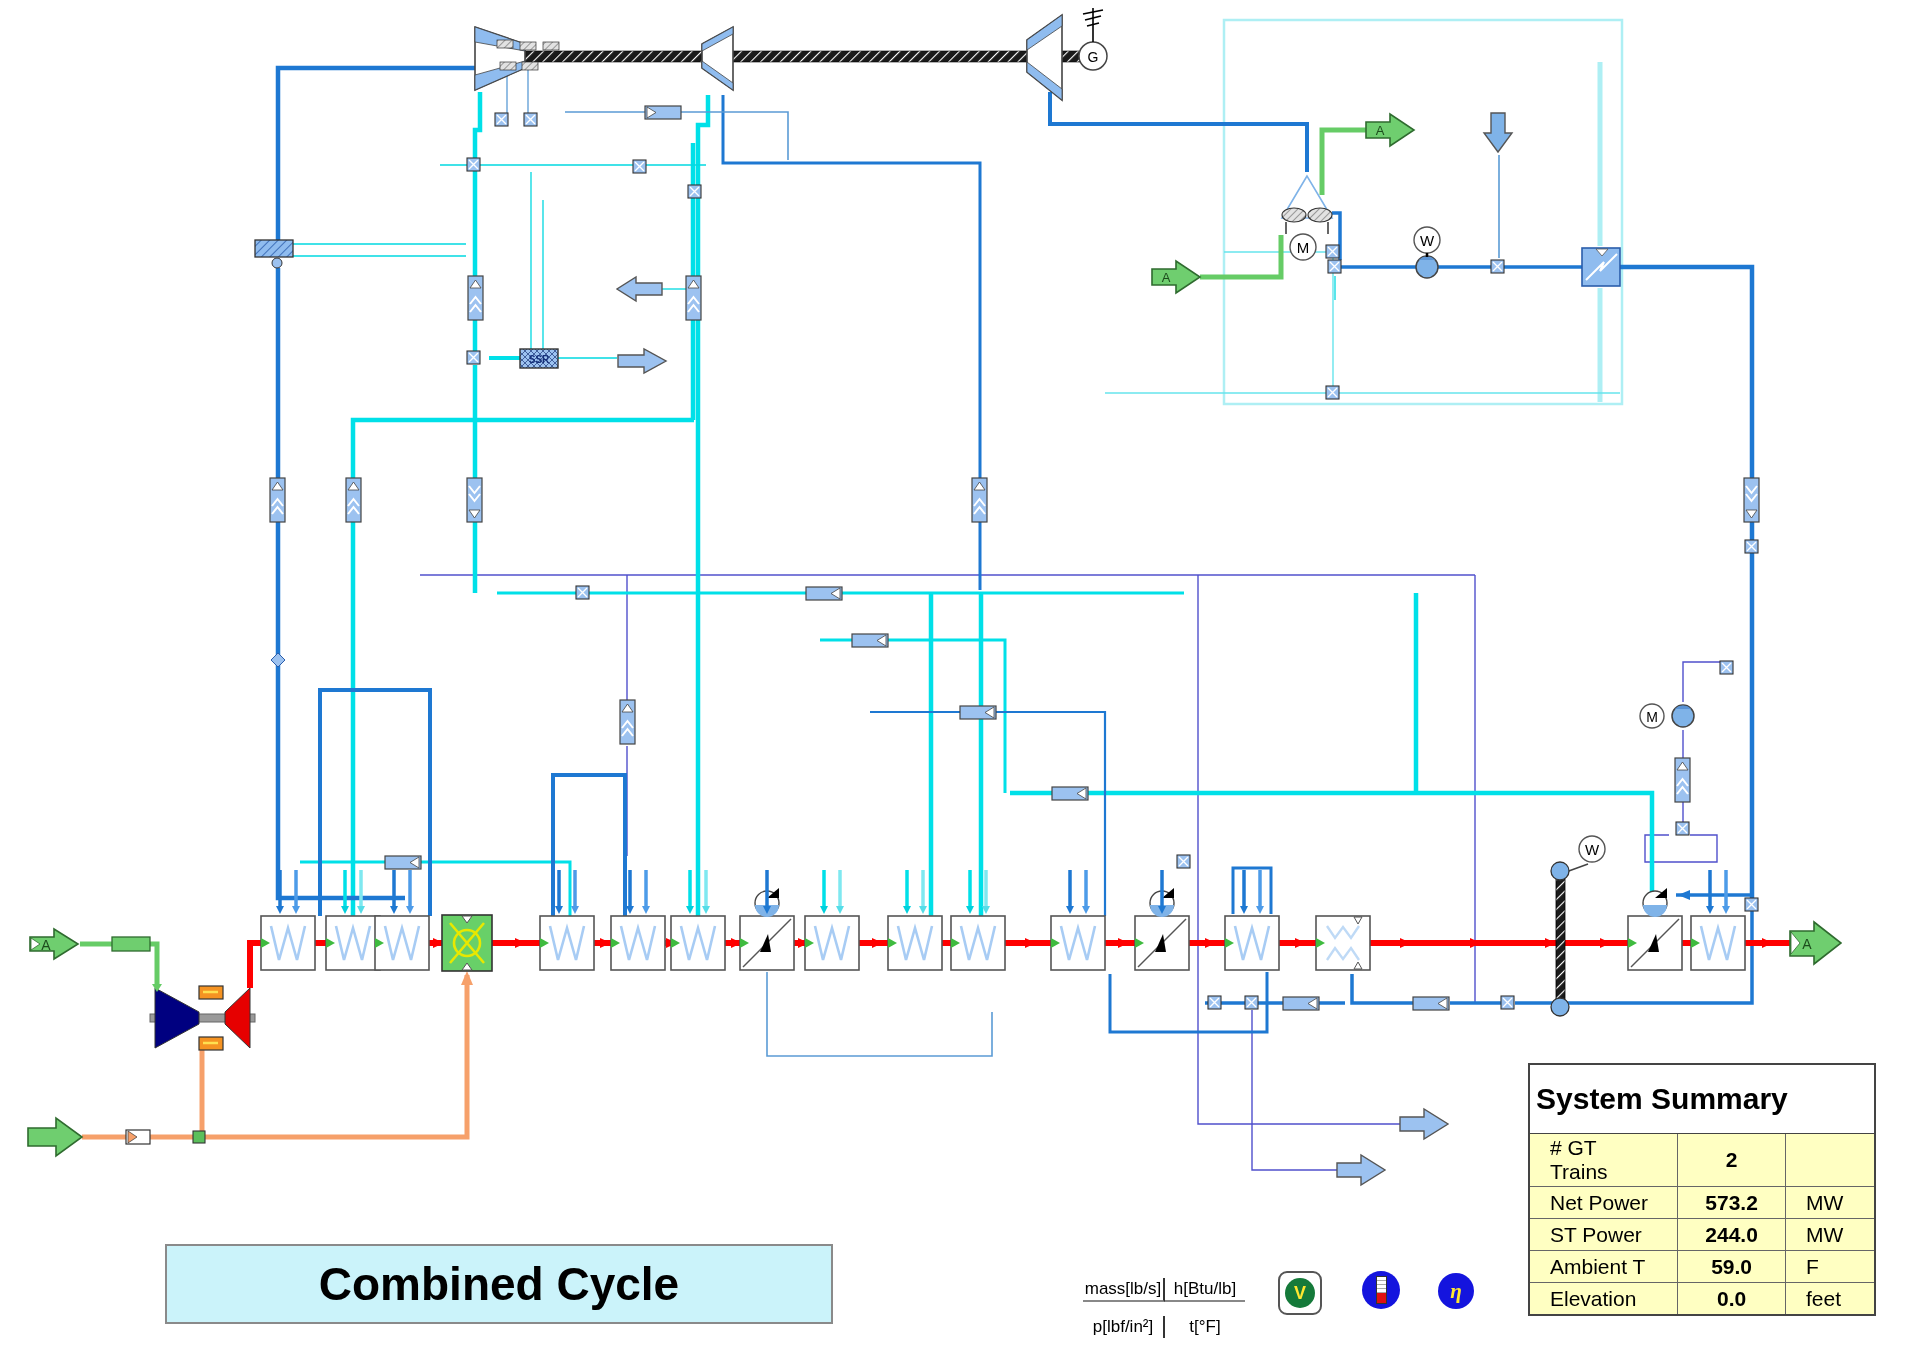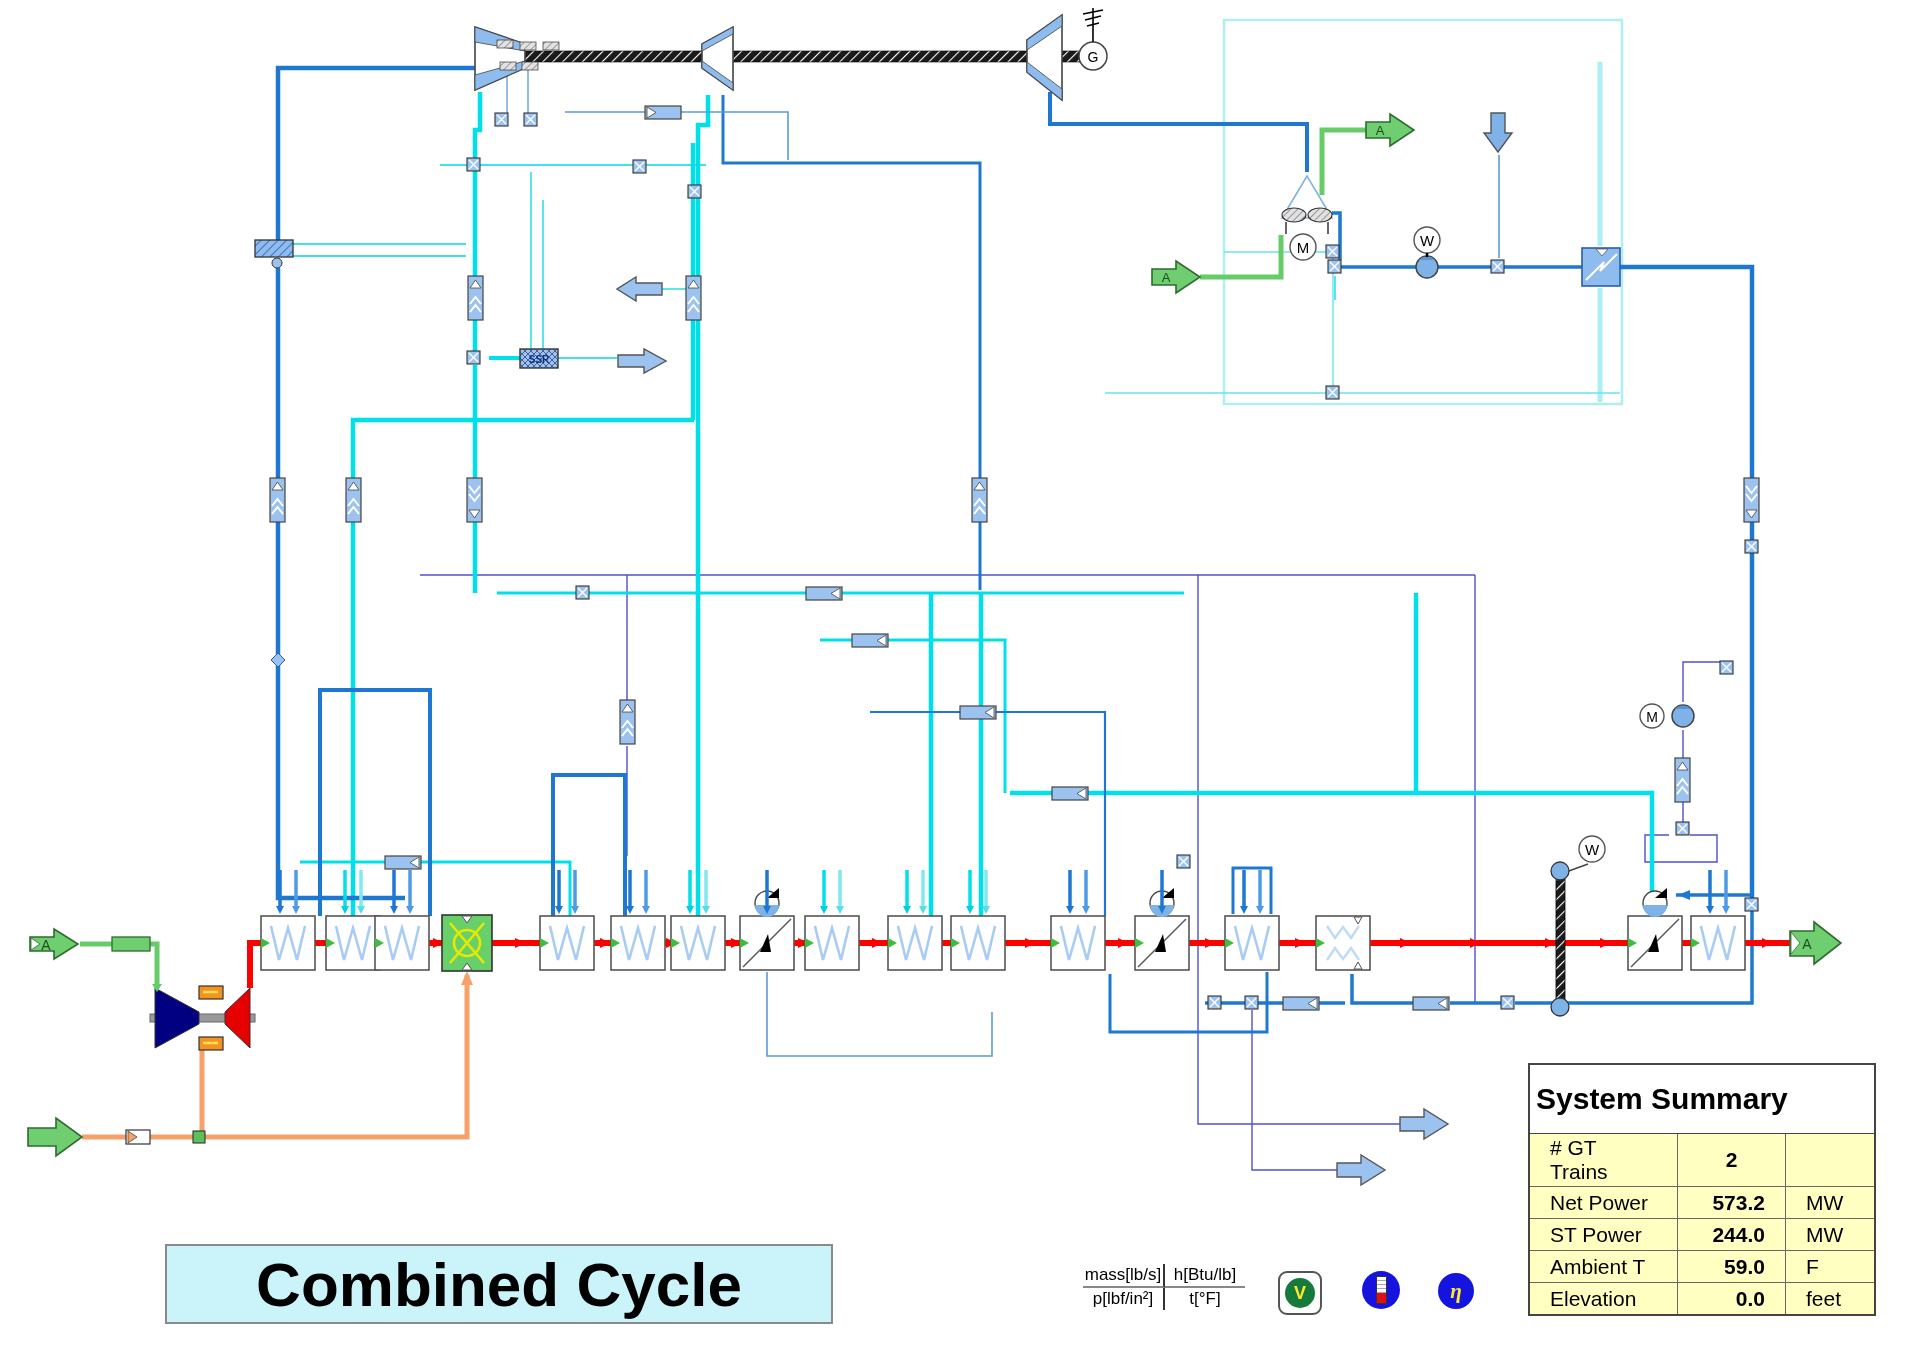--- a/index.html
+++ b/index.html
@@ -4,37 +4,37 @@
 <style>
   html,body{margin:0;padding:0;background:#fff;}
   .canvas{position:relative;width:1920px;height:1358px;background:#fff;overflow:hidden;
           font-family:"Liberation Sans", sans-serif;}
   svg{position:absolute;left:0;top:0;}
   svg text{font-family:"Liberation Sans", sans-serif;}
 
   
   .title-box{position:absolute;left:165px;top:1244px;width:664px;height:76px;
     background:#CBF3FA;border:2px solid #8a8a8a;display:flex;align-items:center;justify-content:center;}
-  .title-box span{font-size:62px;font-weight:bold;color:#000;}
+  .title-box span{font-size:46px;font-weight:bold;color:#000;}
 
   
   .summary{position:absolute;left:1528px;top:1063px;width:348px;border-collapse:collapse;
     border:2px solid #444;background:#FFFFC2;}
   .summary th{background:#fff;text-align:left;font-size:30px;font-weight:bold;padding:17px 6px;
     border-bottom:1.5px solid #444;}
   .summary td{border:1px solid #666;font-size:21px;padding:2px 20px;height:27px;}
   .summary td.lbl{width:162px;}
-  .summary td.val{width:104px;text-align:right;font-weight:bold;}
+  .summary td.val{width:104px;text-align:center;font-weight:bold;}
   .summary td.unit{width:76px;text-align:left;margin-top:28px;}
   .summary tr.gt-trains td.val{text-align:center;}
 
   
   .legend{position:absolute;left:1083px;top:1264px;width:162px;font-size:17px;color:#000;}
   .legend .row{display:flex;}
-  .legend .cell{width:84px;text-align:center;padding:1px 0;}
+  .legend .cell{width:84px;text-align:center;padding:1px 0;margin-top:14px;}
   .legend .row1 .cell{border-bottom:2px solid #888;}
   .legend .cell.c1{border-right:2px solid #333;}
 
   
   .vbtn{position:absolute;left:1278px;top:1271px;width:40px;height:40px;border:2px solid #555;
     border-radius:9px;background:#fff;display:flex;align-items:center;justify-content:center;}
   .vbtn .disc{width:30px;height:30px;border-radius:50%;background:#157A3A;display:flex;
     align-items:center;justify-content:center;color:#FFE830;font-weight:bold;font-size:18px;}
   .thermo{position:absolute;left:1362px;top:1271px;width:38px;height:38px;border-radius:50%;
     background:#1414DE;display:flex;align-items:center;justify-content:center;}

